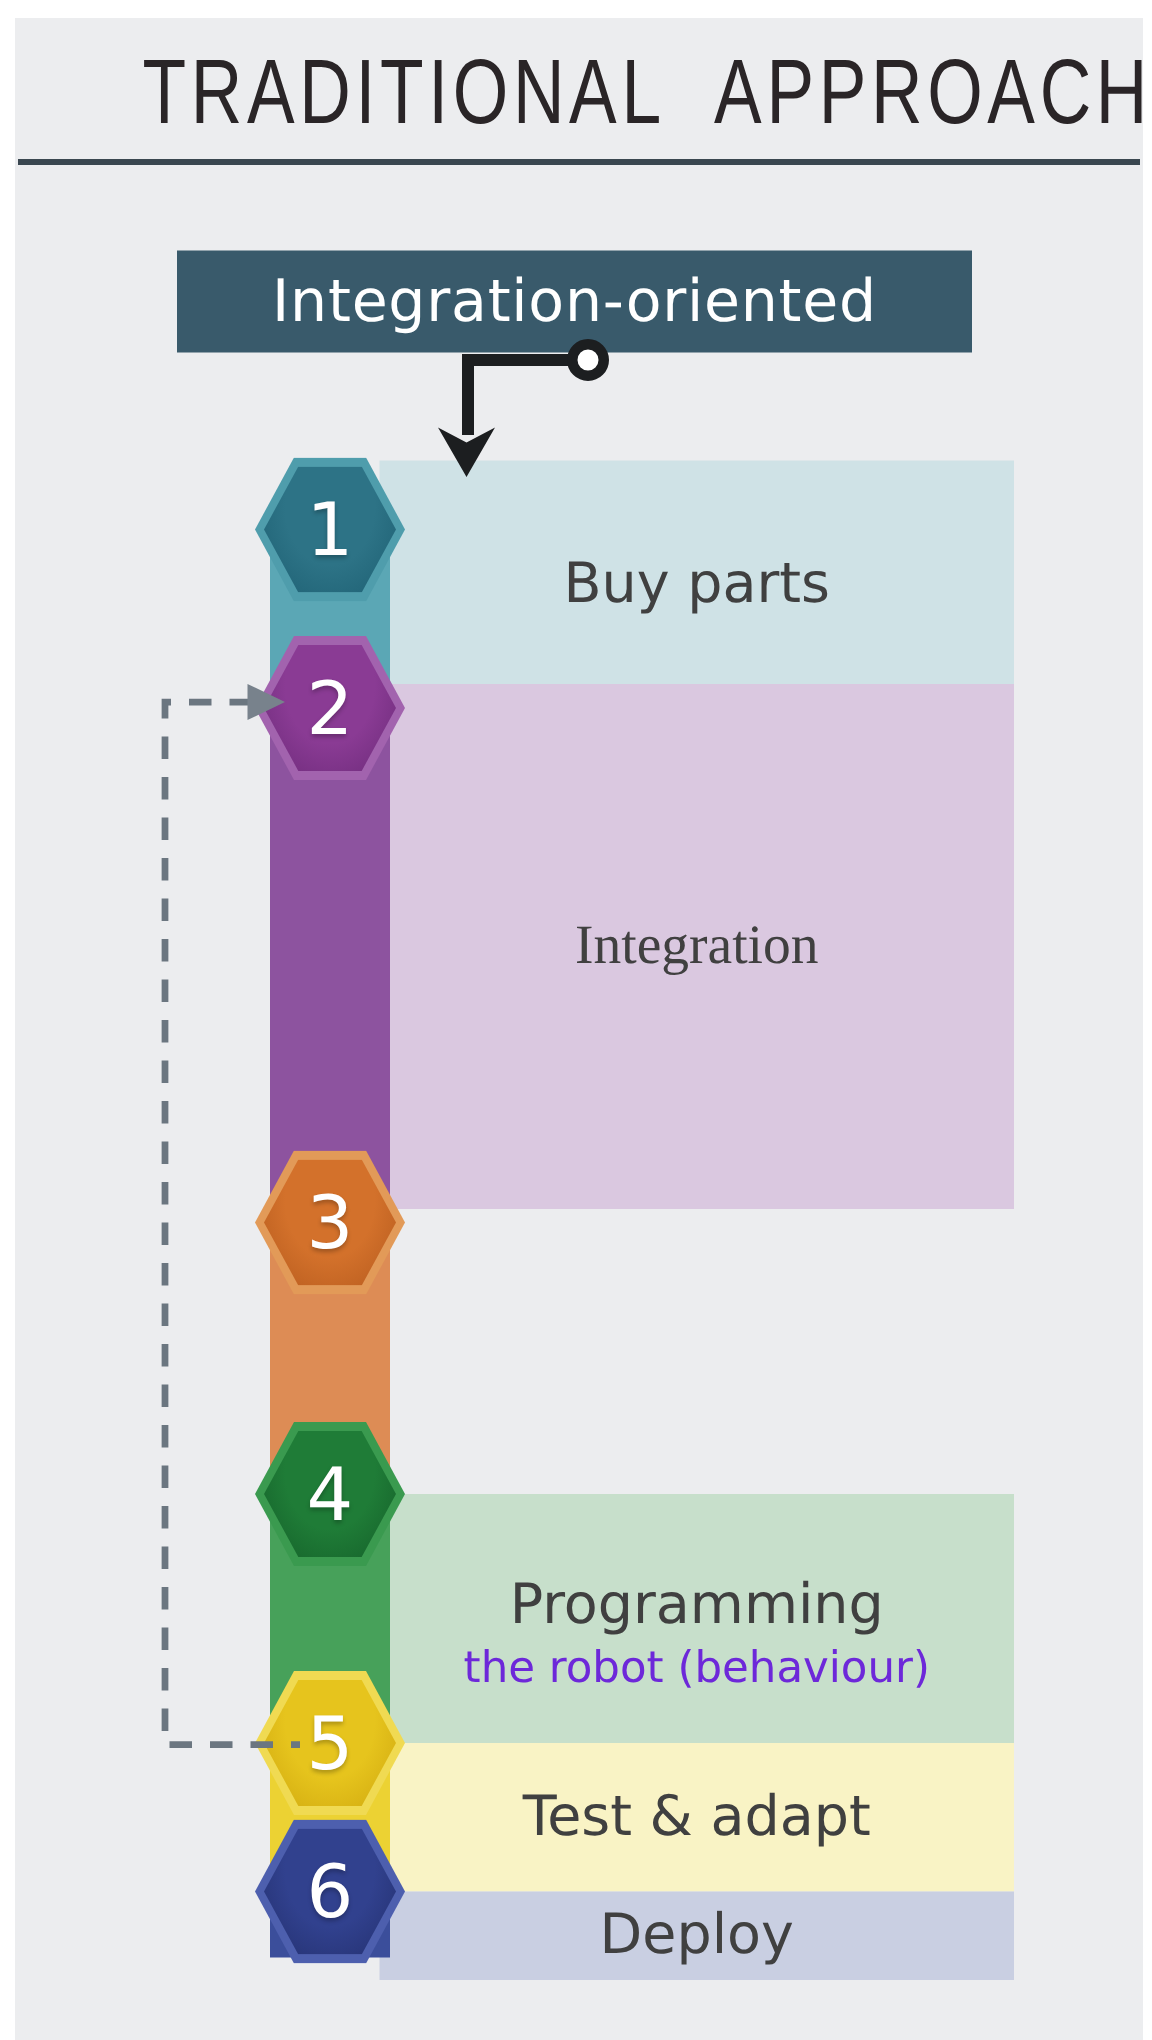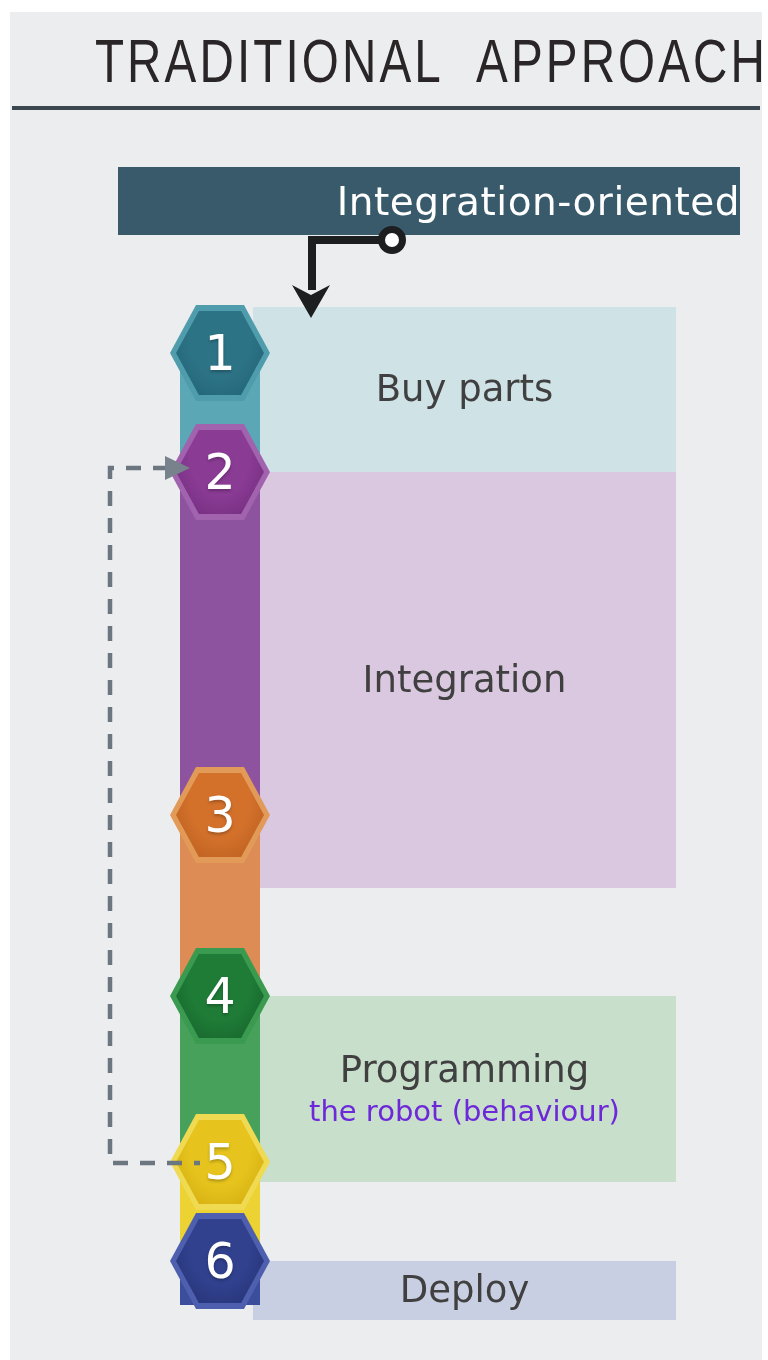--- a/index.html
+++ b/index.html
@@ -22,38 +22,38 @@
     color:var(--title-color,#2a2527);
     letter-spacing:4px;word-spacing:26px;white-space:nowrap;
     transform:scaleX(0.78);transform-origin:50% 50%;
   }
   .divider{
     position:absolute;left:12px;top:106px;width:748px;height:4px;
     background:var(--divider-color,#3a4750);
   }
   
   .banner{
-    position:absolute;left:118px;top:167px;width:622px;height:68px;
+    position:absolute;left:118px;top:167px;width:530px;height:68px;
     background:var(--banner-bg,#395a6b);
-    display:flex;align-items:center;justify-content:flex-end;
+    display:flex;align-items:center;justify-content:center;
     z-index:3;
   }
   .banner-label{
     color:var(--banner-fg,#ffffff);font-size:39px;font-weight:400;
     font-family:"DejaVu Sans",sans-serif;letter-spacing:0.5px;
   }
   
   .row{
     position:absolute;left:253px;width:423px;
     background:var(--row,#ddd);
     display:flex;flex-direction:column;align-items:center;justify-content:center;
     z-index:1;
   }
   .row1{top:307px;height:165px;}
-  .row2{top:472px;height:416px;}
+  .row2{top:456px;height:350px;font-family:Liberation Serif, serif;}
   .row3{top:815px;height:181px;}
   .row4{top:996px;height:186px;}
   .row5{top:1162px;height:99px;}
   .row6{top:1261px;height:59px;}
   .row-label{
     font-size:37px;color:#404040;line-height:1.15;text-align:center;
   }
   .row-sublabel{
     font-size:29px;color:#6d28d9;line-height:1.2;text-align:center;margin-top:2px;
   }
@@ -115,20 +115,24 @@
 
   </div>
   <div class="row row2" style="--row: #dac8e0; --strip: #8d539f; --rim: #a263ae; --hexc: #8a3b94; --hexd: #6c2a79;">
     <span class="row-label">Integration</span>
 
   </div>
   <div class="row row4" style="--row: #c7dfcb; --strip: #47a15a; --rim: #3a9a4f; --hexc: #1f7c37; --hexd: #145f29;">
     <span class="row-label">Programming</span>
     <span class="row-sublabel">the robot (behaviour)</span>
   </div>
+  <div class="row row5" style="--row: #f9f3c5; --strip: #ecd233; --rim: #f0da52; --hexc: #e6c41d; --hexd: #cfa70e;">
+    <span class="row-label">Test &amp; adapt</span>
+
+  </div>
   <div class="row row6" style="--row: #c9cfe2; --strip: #3b4e9b; --rim: #4d5fae; --hexc: #31418e; --hexd: #232f6e;">
     <span class="row-label">Deploy</span>
 
   </div>
 
   <div class="strip strip1" style="--row: #cfe2e6; --strip: #5ba7b5; --rim: #4f9dac; --hexc: #2d7386; --hexd: #1d5f72;"></div>
   <div class="strip strip2" style="--row: #dac8e0; --strip: #8d539f; --rim: #a263ae; --hexc: #8a3b94; --hexd: #6c2a79;"></div>
   <div class="strip strip3" style="--row: #f6dcc3; --strip: #dd8c55; --rim: #e29a58; --hexc: #d3712b; --hexd: #b55a1d;"></div>
   <div class="strip strip4" style="--row: #c7dfcb; --strip: #47a15a; --rim: #3a9a4f; --hexc: #1f7c37; --hexd: #145f29;"></div>
   <div class="strip strip5" style="--row: #f9f3c5; --strip: #ecd233; --rim: #f0da52; --hexc: #e6c41d; --hexd: #cfa70e;"></div>

